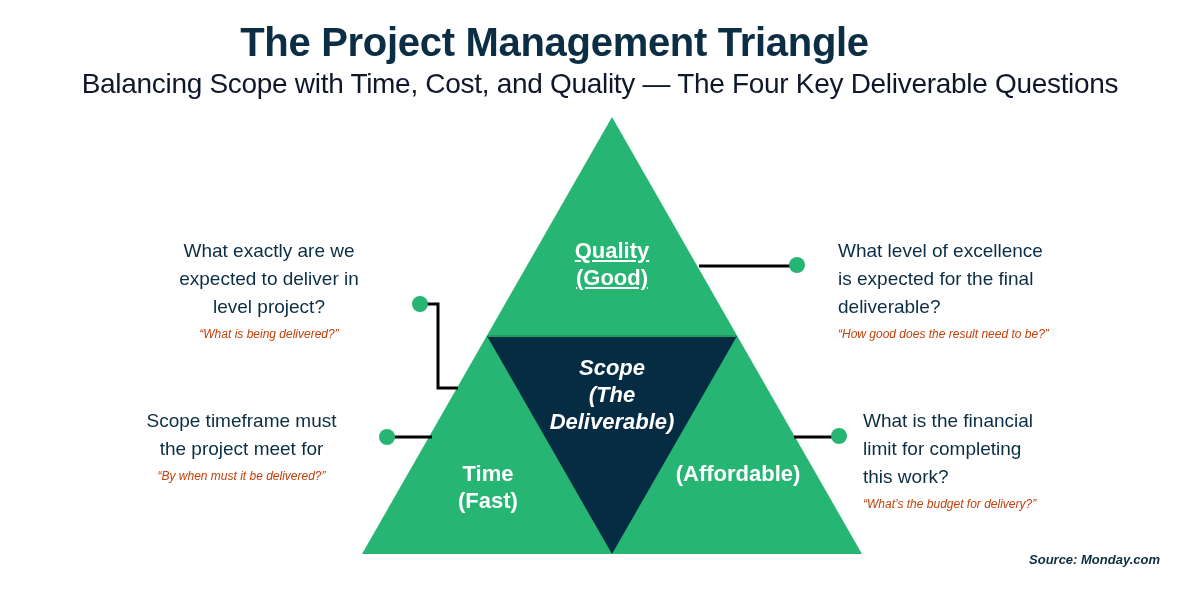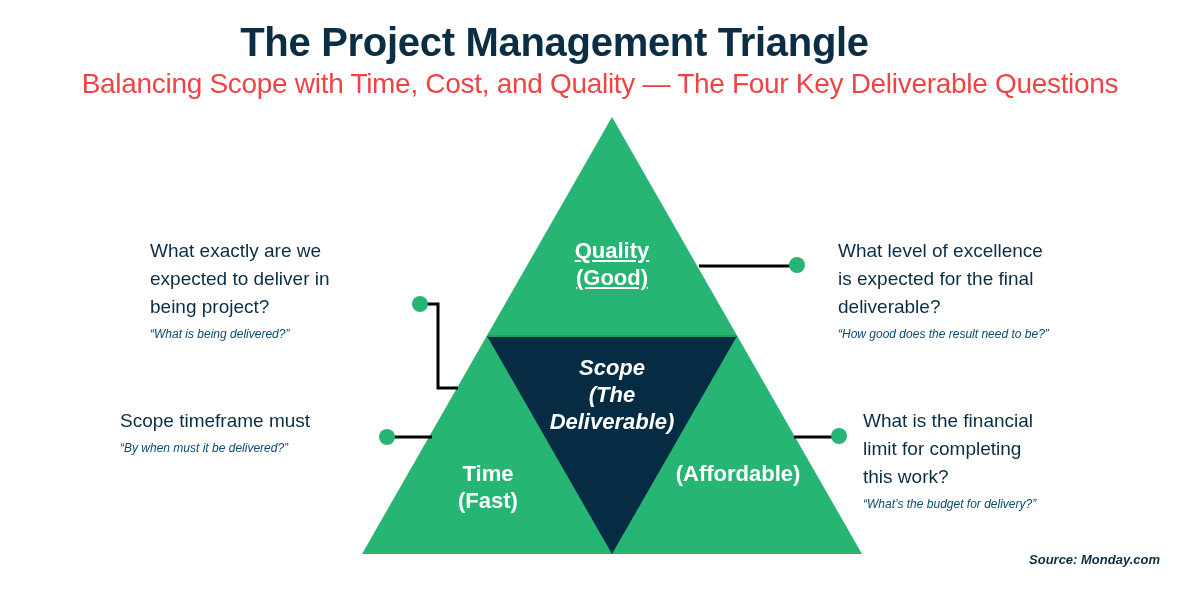--- a/index.html
+++ b/index.html
@@ -10,36 +10,36 @@
       color: #0b2e44;
     }
     .title {
       position: absolute; left: 0; top: 18px; width: 1109px;
       text-align: center; font-weight: bold; font-size: 40px;
       line-height: 48px; color: #0b2e44; letter-spacing: -0.3px;
     }
     .subtitle {
       position: absolute; left: 0; top: 66px; width: 1200px;
       text-align: center; font-size: 28px; line-height: 36px;
-      color: #ef4444; letter-spacing: -0.3px;
+      color: #0f172a; letter-spacing: -0.3px;
     }
     svg.diagram { position: absolute; left: 0; top: 0; }
     .tri-label {
       position: absolute; text-align: center; color: #ffffff;
       font-weight: bold; font-size: 22px; line-height: 27px;
     }
     .q-block { position: absolute; color: #0b2e44; }
     .q-block .q {
       font-size: 19px; line-height: 28px;
     }
     .q-block .hint {
       font-size: 12px; font-style: italic; line-height: 18px; margin-top: 4px;
-      color: #0c4a6e;
+      color: #c2410c;
     }
-    .right-align { text-align: left; }
+    .right-align { text-align: center; }
     .left-align { text-align: left; }
     .source {
       position: absolute; right: 40px; top: 552px;
       font-size: 13px; font-weight: bold; font-style: italic; color: #0b2e44;
     }
   </style>
 </head>
 <body>
 
 <div class="title">The Project Management Triangle</div>
@@ -82,26 +82,27 @@
   <div>(Fast)</div>
 </div>
 
 <div class="tri-label" style="left:658px; top:460px; width:160px;">
   <div>(Affordable)</div>
 </div>
 
 <div class="q-block right-align" style="left:150px; top:237px; width:238px;">
   <div class="q">What exactly are we</div>
   <div class="q">expected to deliver in</div>
-  <div class="q">being project?</div>
+  <div class="q">level project?</div>
   <div class="hint">“What is being delivered?”</div>
 </div>
 
 <div class="q-block right-align" style="left:120px; top:407px; width:243px;">
   <div class="q">Scope timeframe must</div>
+  <div class="q">the project meet for</div>
   <div class="hint">“By when must it be delivered?”</div>
 </div>
 
 <div class="q-block left-align" style="left:838px; top:237px; width:260px;">
   <div class="q">What level of excellence</div>
   <div class="q">is expected for the final</div>
   <div class="q">deliverable?</div>
   <div class="hint">“How good does the result need to be?”</div>
 </div>
 

